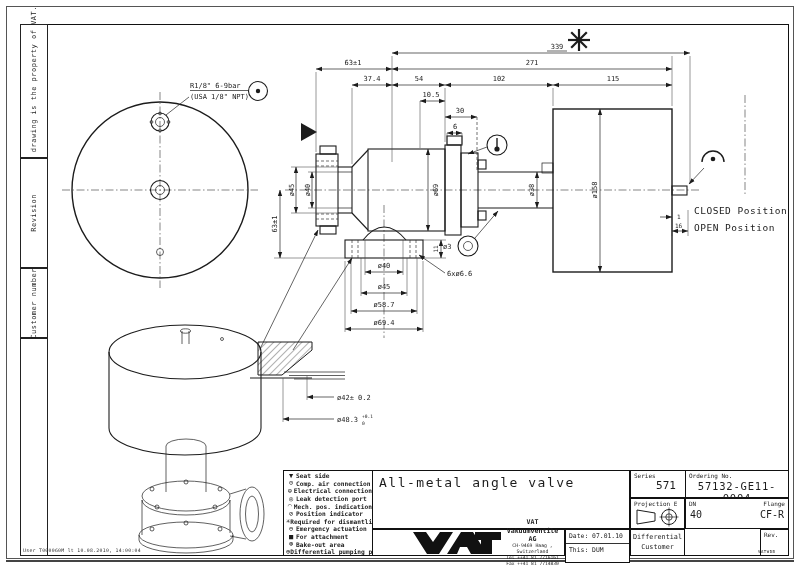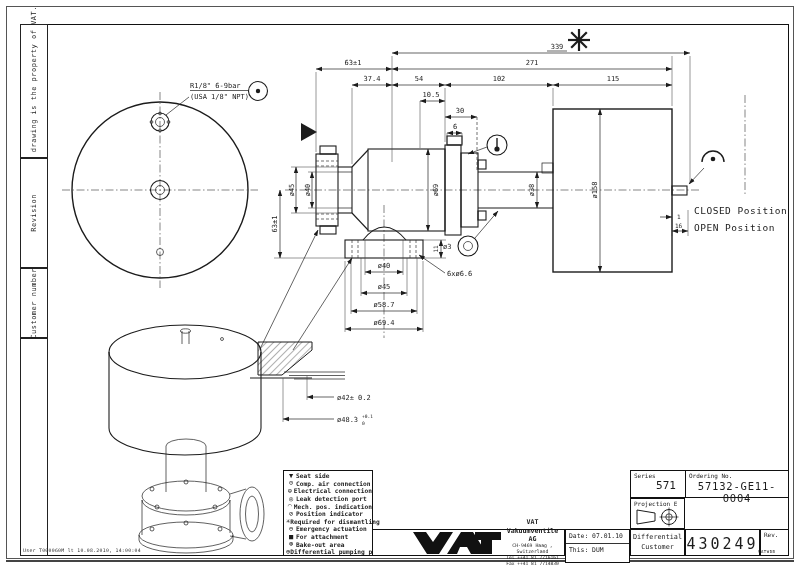--- a/index.html
+++ b/index.html
@@ -355,20 +355,21 @@
     <div class="lrow">
         <span class="lsym">⊛</span>
         <span>Bake-out area</span>
       </div>
     <div class="lrow">
         <span class="lsym">⊕</span>
         <span>Differential pumping port</span>
       </div>
   </div>
 
+  <div class="abs tb title-box">All-metal angle valve</div>
 
   <div class="abs tb logo-box">
     <svg width="88" height="22" viewBox="0 0 88 22" style="position:static;flex:none;margin-left:4px;">
       <polygon fill="#111" points="0,0 13,0 20,10 27,0 40,0 26,22 14,22"></polygon>
       <polygon fill="#111" points="34,22 48,0 60,0 74,22 58,22 54,15 47,15 44,22"></polygon>
       <polygon fill="#111" points="62,0 88,0 88,8 79,8 79,22 68,22 68,8 62,8"></polygon>
     </svg>
     <div class="company">
       <div class="co1">VAT Vakuumventile AG</div>
       <div class="co2">CH-9469 Haag , Switzerland</div>
@@ -395,27 +396,36 @@
     <div class="tlabel">Projection E</div>
     <svg width="53" height="20" viewBox="0 0 53 20" style="position:static;display:block;margin:0 auto;">
       <path d="M6,3 L6,17 L24,14 L24,6 Z" fill="none" stroke="#1c1c1c" stroke-width="1"></path>
       <circle cx="38" cy="10" r="7.5" fill="none" stroke="#1c1c1c" stroke-width="1"></circle>
       <circle cx="38" cy="10" r="3.2" fill="none" stroke="#1c1c1c" stroke-width="0.8"></circle>
       <line x1="28.5" y1="10" x2="47.5" y2="10" stroke="#1c1c1c" stroke-width="0.7"></line>
       <line x1="38" y1="0.5" x2="38" y2="19.5" stroke="#1c1c1c" stroke-width="0.7"></line>
     </svg>
   </div>
 
+  <div class="abs tb dnflange-box">
+    <div class="dnf-row">
+      <span>DN</span>
+      <span>Flange</span>
+    </div>
+    <div class="dnf-val">
+      <span>40</span>
+      <span>CF-R</span>
+    </div>
+  </div>
 
   <div class="abs tb type-box">
     <div>Differential</div>
     <div>Customer</div>
   </div>
 
-  <div class="abs tb num-box">430249</div>
 
   <div class="abs tb rev-box">
     <span>Rev.</span>
   </div>
 
   <div class="abs wm">VATWDB</div>
   <div class="abs footer">User T000060M lt 10.08.2010, 14:00:04</div>
 </div>
 
 </body></html>

